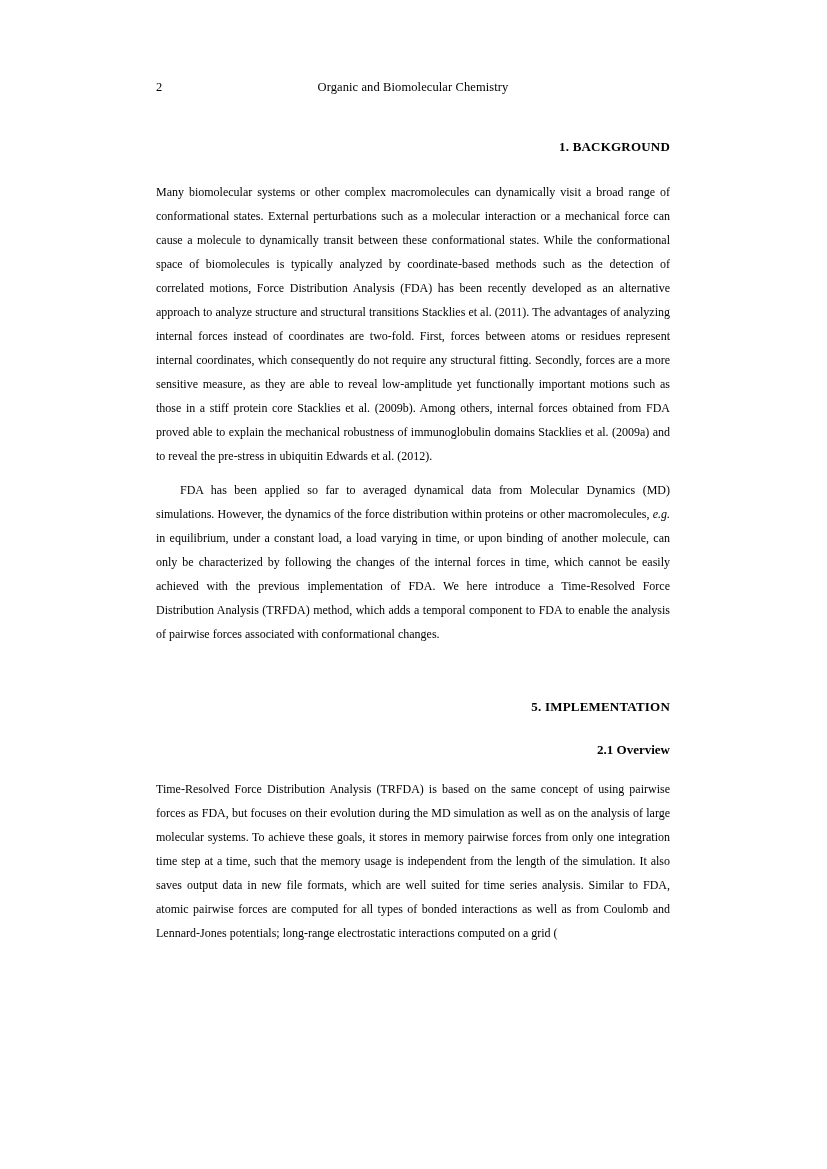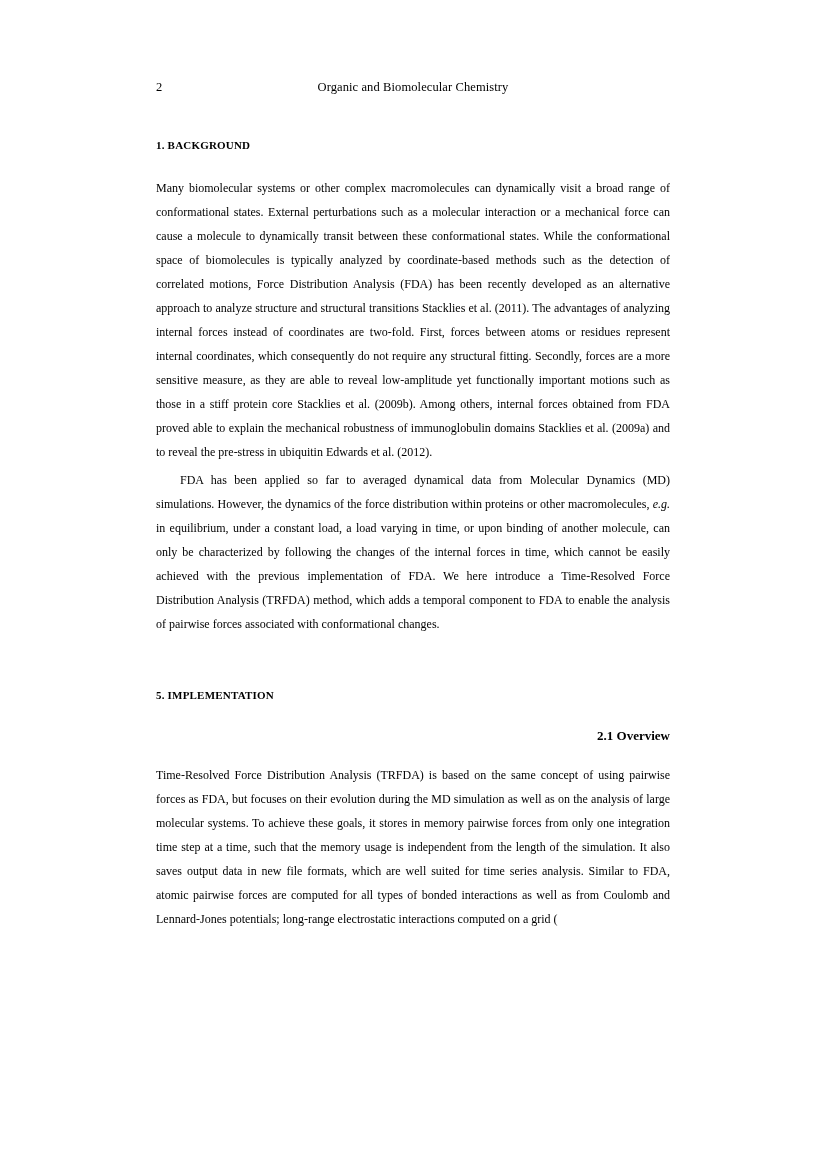--- a/index.html
+++ b/index.html
@@ -49,23 +49,23 @@
     position: absolute;
     left: 0;
     top: 0;
     width: 100%;
     text-align: center;
     letter-spacing: 0.1px;
   }
 
   
   h1.section-title {
-    font-size: 11px;
+    font-size: 13px;
     font-weight: bold;
-    text-align: left;
+    text-align: right;
     margin: 0;
     padding: 0;
     letter-spacing: 0.2px;
   }
   .sec1-spacer  { height: 39px; }
   .sec1-after   { height: 25px; }
 
   .sec2-before  { height: 53px; }
   .sec2-after   { height: 27px; }
 
@@ -87,21 +87,21 @@
     margin: 0;
     padding: 0;
     text-indent: 0;
     -webkit-hyphens: none;
     hyphens: none;
   }
   p.body.indent {
     text-indent: 24px;
   }
   p.body + p.body {
-    margin-top: 4px;
+    margin-top: 10px;
   }
   i, em { font-style: italic; }
 </style>
 </head>
 <body>
 
 <div class="page">
   <div class="content">
 
     <div class="running-head">

